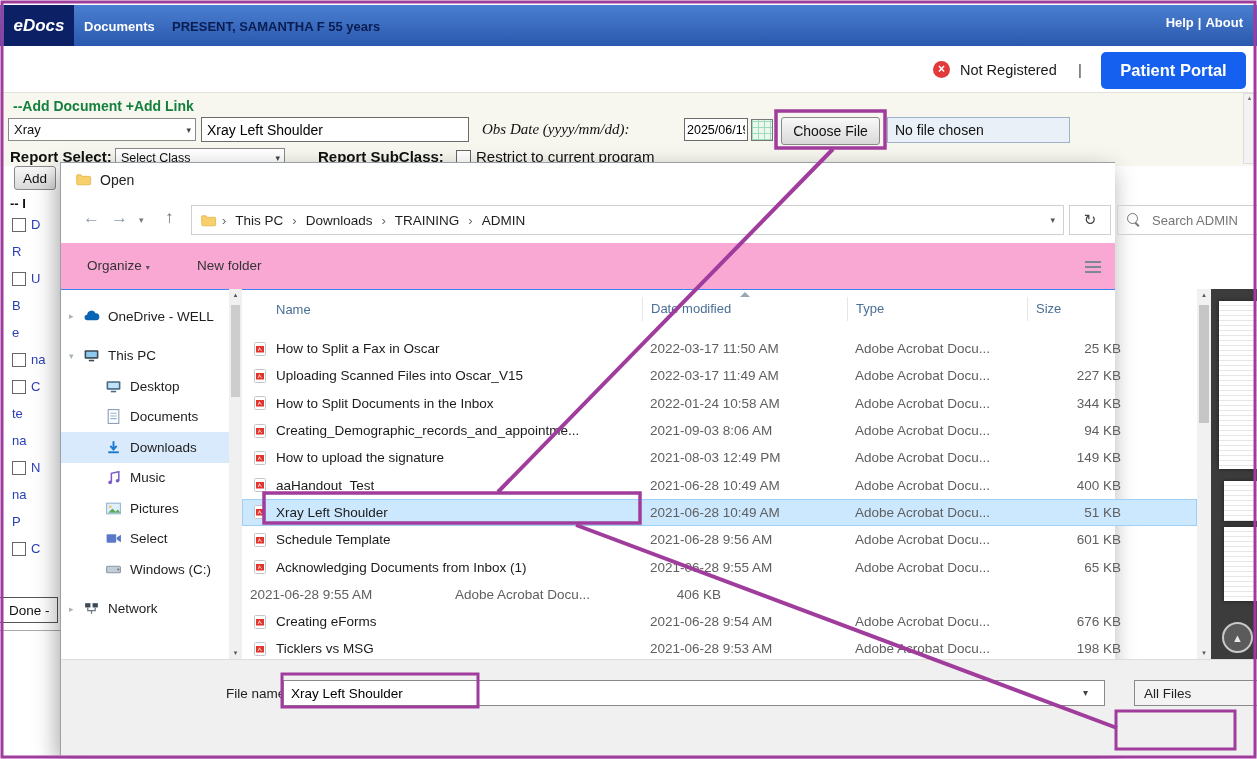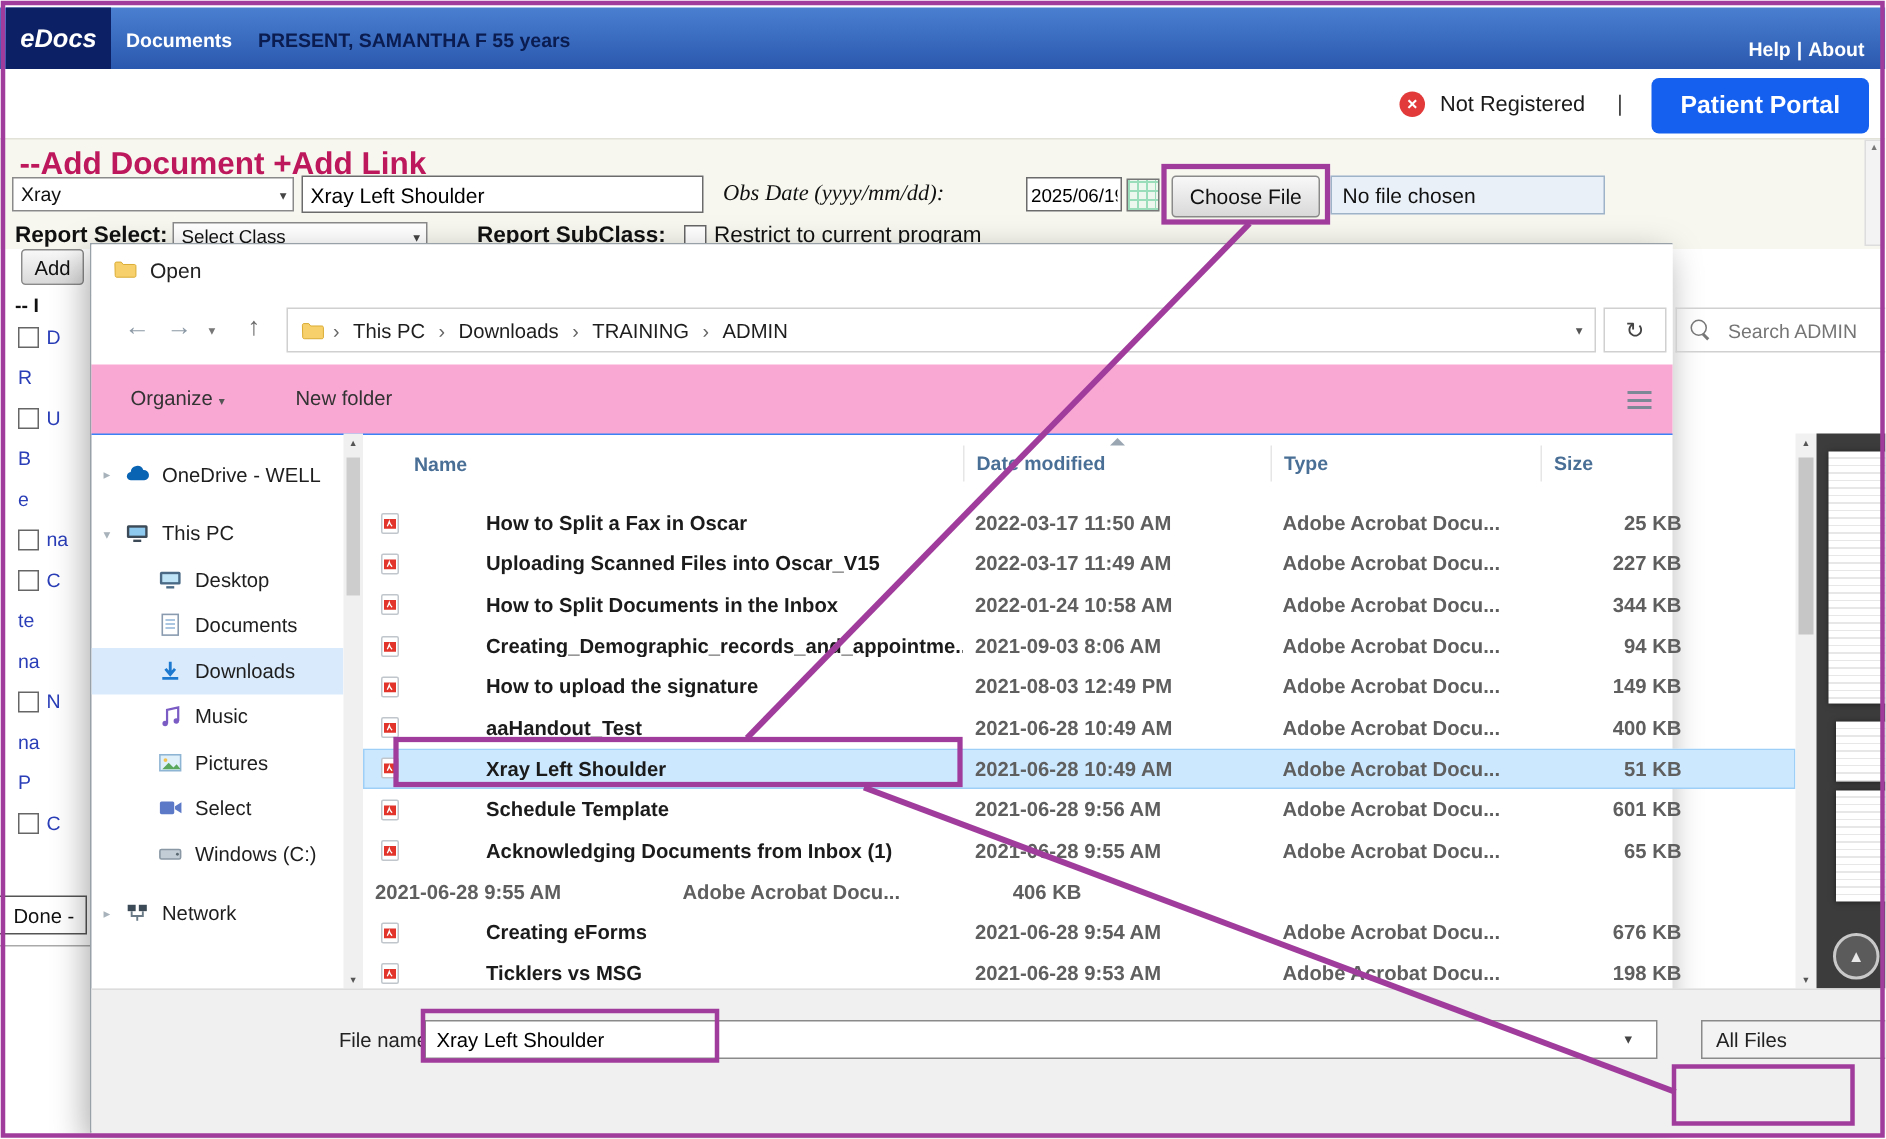--- a/index.html
+++ b/index.html
@@ -6,34 +6,34 @@
   #root{position:relative;width:1257px;height:759px;overflow:hidden;background:#fff;
         font-family:"Liberation Sans",sans-serif;color:#111;}
   
   .topbar{position:absolute;left:0;top:5px;right:0;height:41px;
           background:linear-gradient(#4a7fd0,#2a58ae);z-index:1;}
   .brand{position:absolute;left:4px;top:0;width:70px;height:41px;background:#0c2066;
          color:#fff;font-style:italic;font-weight:bold;font-size:17px;
          display:flex;align-items:center;justify-content:center;}
   .navtitle{position:absolute;left:84px;top:14px;color:#fff;font-weight:bold;font-size:13px;}
   .patient{position:absolute;left:172px;top:14px;color:#0a1c50;font-weight:bold;font-size:13px;}
-  .helpabout{position:absolute;right:12px;top:20px;color:#fff;font-weight:bold;font-size:13px;}
+  .helpabout{position:absolute;right:12px;top:10px;color:#fff;font-weight:bold;font-size:13px;}
   .helpabout span{margin:0 2px;}
   .row2{position:absolute;left:0;top:46px;right:0;height:46px;background:#fff;z-index:1;}
   .nr-icon{position:absolute;left:933px;top:15px;width:17px;height:17px;border-radius:50%;
            background:#e23a3a;color:#fff;font-weight:bold;font-size:12px;line-height:16px;text-align:center;}
   .nr-icon::after{content:"×";}
   .nr-text{position:absolute;left:960px;top:16px;font-size:14.5px;color:#1a1a1a;}
   .nr-sep{position:absolute;left:1078px;top:15px;font-size:15px;color:#444;}
   .portal{position:absolute;left:1101px;top:6px;width:145px;height:37px;background:#1560ef;
           border-radius:5px;color:#fff;font-weight:bold;font-size:16.5px;
           display:flex;align-items:center;justify-content:center;cursor:pointer;}
   .addpanel{position:absolute;left:0;top:92px;right:0;height:73px;background:#f7f7ef;
             border-top:1px solid #e2e2d8;z-index:1;}
-  .addheading{position:absolute;left:13px;top:5px;font-size:21px;font-weight:bold;color:#be185d;}
+  .addheading{position:absolute;left:13px;top:5px;font-size:14px;font-weight:bold;color:#15803d;}
   .fakeselect{position:absolute;background:#fff;border:1px solid #8a8a8a;font-size:13px;
               display:flex;align-items:center;padding:0 18px 0 5px;box-sizing:border-box;}
   .fs-arrow{position:absolute;right:4px;top:50%;transform:translateY(-50%);font-size:9px;color:#444;}
   .sel-type{left:8px;top:25px;width:188px;height:23px;}
   .inp{position:absolute;border:1px solid #6b6b6b;background:#fff;font-size:14px;
        font-family:"Liberation Sans",sans-serif;padding:0 5px;box-sizing:border-box;}
   .inp-desc{left:201px;top:24px;width:268px;height:25px;}
   .obslabel{position:absolute;left:482px;top:28px;font-family:"Liberation Serif",serif;
             font-style:italic;font-size:15px;color:#111;}
   .inp-date{left:684px;top:25px;width:64px;height:23px;font-size:12.5px;padding:0 2px;}
@@ -107,36 +107,36 @@
   .side-item.sel{background:#d9eafc;}
   .side-item.mt9{margin-top:9px;}
   .side-item .chev{position:absolute;left:8px;color:#a8b2ba;font-size:9px;}
   .side-item .sic{width:17px;height:17px;margin-right:8px;flex:none;}
   .side-sb{position:absolute;left:168px;top:126px;width:13px;height:370px;background:#f0f0f0;
            font-size:7px;color:#555;text-align:center;}
   .sb-up{position:absolute;top:2px;left:0;right:0;}
   .sb-dn{position:absolute;bottom:2px;left:0;right:0;}
   .sb-thumb{position:absolute;left:2px;top:16px;width:9px;height:92px;background:#cdcdcd;}
   
-  .list{position:absolute;left:181px;top:126px;width:955px;height:370px;overflow:hidden;font-weight:bold;}
+  .list{position:absolute;left:181px;top:126px;width:955px;height:370px;overflow:hidden;}
   .lh{height:40px;display:flex;align-items:center;color:#4a6f96;font-size:13px;position:relative;}
   .hc{box-sizing:border-box;cursor:pointer;}
   .c-name{width:400px;padding-left:10px;display:flex;align-items:center;box-sizing:border-box;}
   .lh .c-name{padding-left:34px;display:block;}
   .c-date{width:205px;box-sizing:border-box;}
   .c-type{width:180px;box-sizing:border-box;}
   .c-size{width:110px;text-align:right;padding-right:16px;box-sizing:border-box;}
   .lh .c-date,.lh .c-type,.lh .c-size{border-left:1px solid #e6e6e6;height:24px;line-height:24px;padding-left:8px;}
   .lh .c-size{text-align:left;}
   .sorttri{position:absolute;left:498px;top:3px;width:0;height:0;
            border-left:5px solid transparent;border-right:5px solid transparent;
            border-bottom:5px solid #9aa7b3;}
   .lrows{position:absolute;left:0;top:46px;right:0;bottom:0;}
   .frow{height:27.3px;display:flex;align-items:center;cursor:pointer;}
-  .frow .nm{color:#1b1b1b;font-size:13.5px;white-space:nowrap;overflow:hidden;margin-left:48px;}
+  .frow .nm{color:#1b1b1b;font-size:13.5px;white-space:nowrap;overflow:hidden;}
   .frow .c-date,.frow .c-type,.frow .c-size{color:#5f5f5f;font-size:13.5px;padding-left:8px;}
   .frow .c-size{padding-left:0;}
   .frow.sel{background:#cce8ff;box-shadow:inset 0 0 0 1px #9ed0f7;}
   .pdf{width:16px;height:16px;margin-right:8px;flex:none;}
   .list-sb{position:absolute;left:1136px;top:126px;width:14px;height:370px;background:#f1f1f1;
            font-size:7px;color:#555;text-align:center;}
   .list-sb .thumb{position:absolute;left:2px;top:16px;width:10px;height:118px;background:#c6c6c6;}
   
   .preview{position:absolute;left:1150px;top:126px;width:47px;height:370px;background:#3c3c3c;}
   .pthumb{position:absolute;background:repeating-linear-gradient(180deg,#ffffff 0 4px,#e7e7e7 4px 5px);

